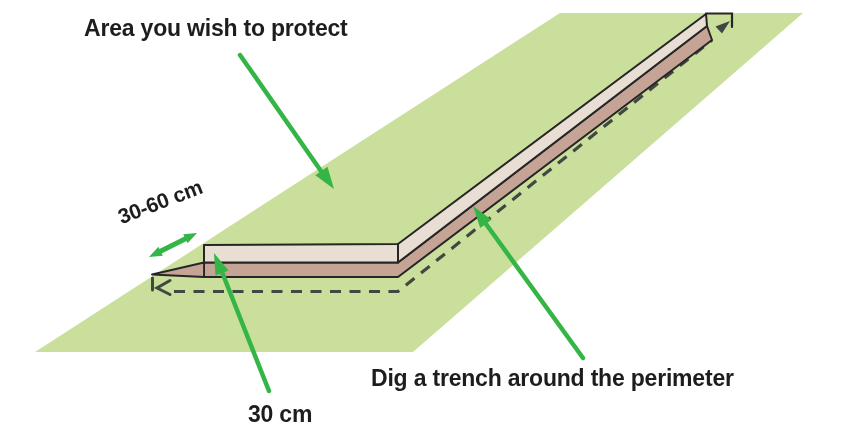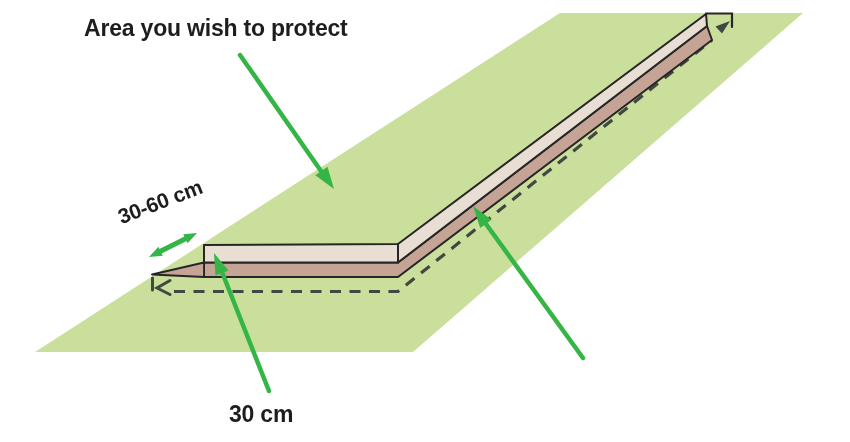--- a/index.html
+++ b/index.html
@@ -23,21 +23,21 @@
   .dashfill{fill:var(--dash); stroke:none;}
   .garrow{stroke:var(--arrow-green); stroke-width:4.5; fill:none; stroke-linecap:round;}
   .garrow-thick{stroke:var(--arrow-green); stroke-width:5; fill:none; stroke-linecap:round;}
   .gfill{fill:var(--arrow-green); stroke:none;}
   .label{
     position:absolute; color:var(--text); font-weight:700; white-space:nowrap;
     letter-spacing:-0.2px;
   }
   .label-area{left:84px; top:15px; font-size:23px;text-align:right;}
   .label-width{left:116px; top:190px; font-size:21px; transform:rotate(-21deg); transform-origin:center;}
-  .label-height{left:229px; top:401px; font-size:23px;}
+  .label-height{left:248px; top:401px; font-size:23px;}
   .label-dig{left:371px; top:365px; font-size:23px;}
 </style>
 </head>
 <body>
 
 <div class="canvas">
 
   <svg class="scene" viewBox="0 0 850 442" aria-hidden="true">
 
     <polygon class="field" points="560,13 803,13 413,352 35,352"></polygon>
@@ -71,14 +71,15 @@
     <g>
       <line class="garrow-thick" x1="160" y1="251.5" x2="186" y2="238.5"></line>
       <polygon class="gfill" points="149,257 162.8,255.7 158.4,246.7"></polygon>
       <polygon class="gfill" points="197,233 183.2,234.3 187.6,243.3"></polygon>
     </g>
   </svg>
 
   <div class="label label-area">Area you wish to protect</div>
   <div class="label label-width">30-60 cm</div>
   <div class="label label-height">30 cm</div>
+  <div class="label label-dig">Dig a trench around the perimeter</div>
 
 </div>
 
 </body></html>

